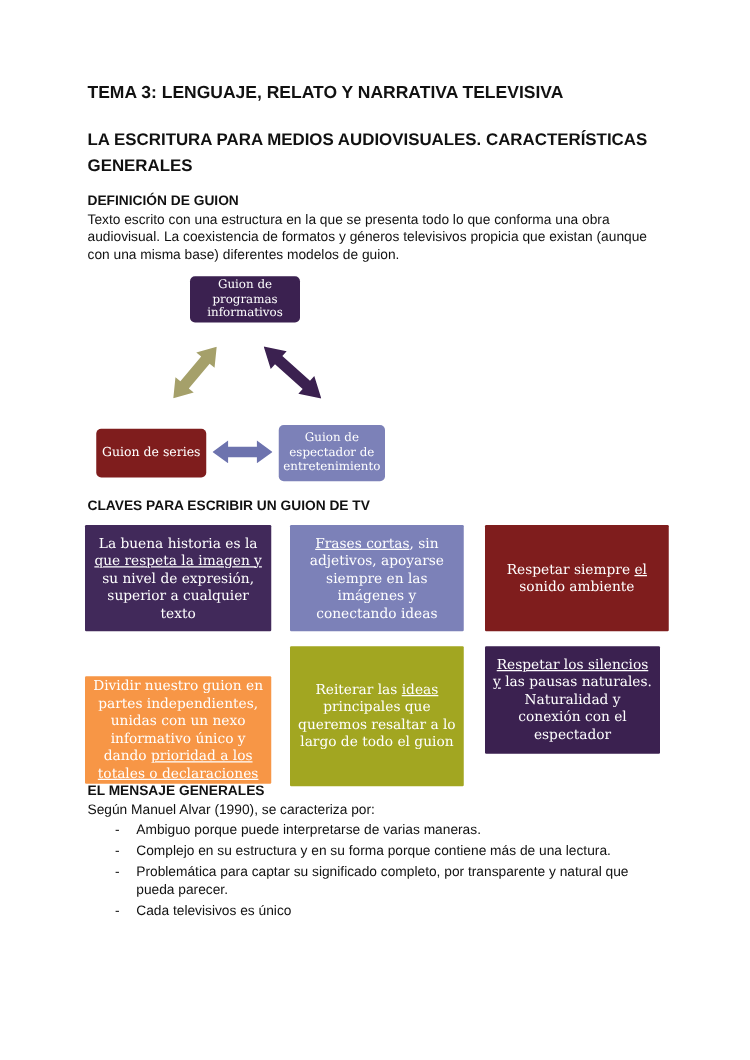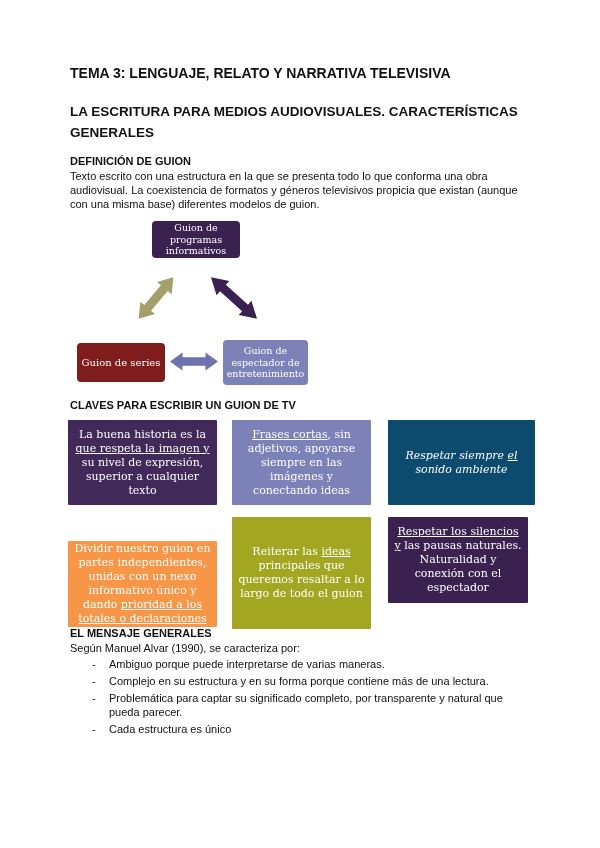--- a/index.html
+++ b/index.html
@@ -121,21 +121,21 @@
 </div>
 
 <h3 class="abs sec-heading h-claves">CLAVES PARA ESCRIBIR UN GUION DE TV</h3>
 
 <div class="clave-box cb-1" style="background-color: rgb(65, 41, 90);">
   <span><span>La buena historia es la </span><span class="u-seg">que respeta la imagen y</span><span> su nivel de expresión, superior a cualquier texto</span></span>
 </div>
 <div class="clave-box cb-2" style="background-color: rgb(124, 129, 184);">
   <span><span class="u-seg">Frases cortas</span><span>, sin adjetivos, apoyarse siempre en las imágenes y conectando ideas</span></span>
 </div>
-<div class="clave-box cb-3" style="background-color: #0c4a6e; font-style: italic;">
+<div class="clave-box cb-3" style="background-color: #7f1d1d;">
   <span><span>Respetar siempre </span><span class="u-seg">el</span><span> sonido ambiente</span></span>
 </div>
 <div class="clave-box cb-4" style="background-color: rgb(247, 150, 70);">
   <span><span>Dividir nuestro guion en partes independientes, unidas con un nexo informativo único y dando </span><span class="u-seg">prioridad a los totales o declaraciones</span></span>
 </div>
 <div class="clave-box cb-5" style="background-color: rgb(162, 166, 33);">
   <span><span>Reiterar las </span><span class="u-seg">ideas</span><span> principales que queremos resaltar a lo largo de todo el guion</span></span>
 </div>
 <div class="clave-box cb-6" style="background-color: rgb(59, 33, 80);">
   <span><span class="u-seg">Respetar los silencios y</span><span> las pausas naturales. Naturalidad y conexión con el espectador</span></span>
@@ -152,15 +152,15 @@
   <div class="bullet-item">
     <span class="bullet-dash">-</span>
     <span class="bullet-text">Complejo en su estructura y en su forma porque contiene más de una lectura.</span>
   </div>
   <div class="bullet-item">
     <span class="bullet-dash">-</span>
     <span class="bullet-text">Problemática para captar su significado completo, por transparente y natural que pueda parecer.</span>
   </div>
   <div class="bullet-item">
     <span class="bullet-dash">-</span>
-    <span class="bullet-text">Cada estructura es único</span>
+    <span class="bullet-text">Cada televisivos es único</span>
   </div>
 </div>
 
 </body></html>

